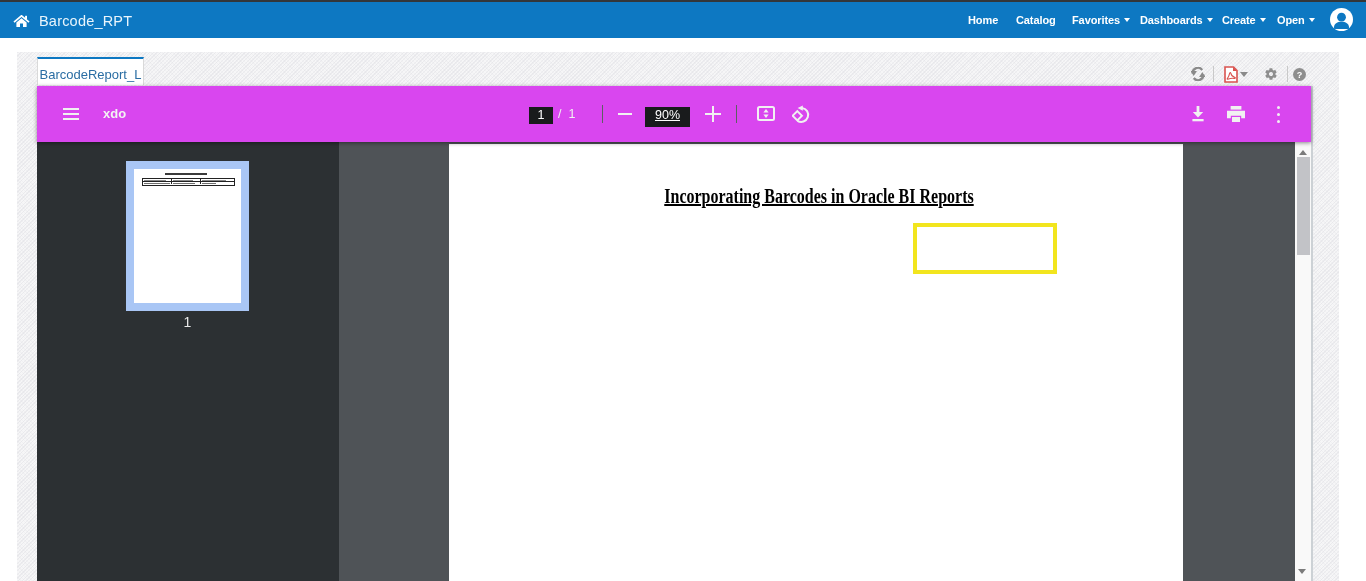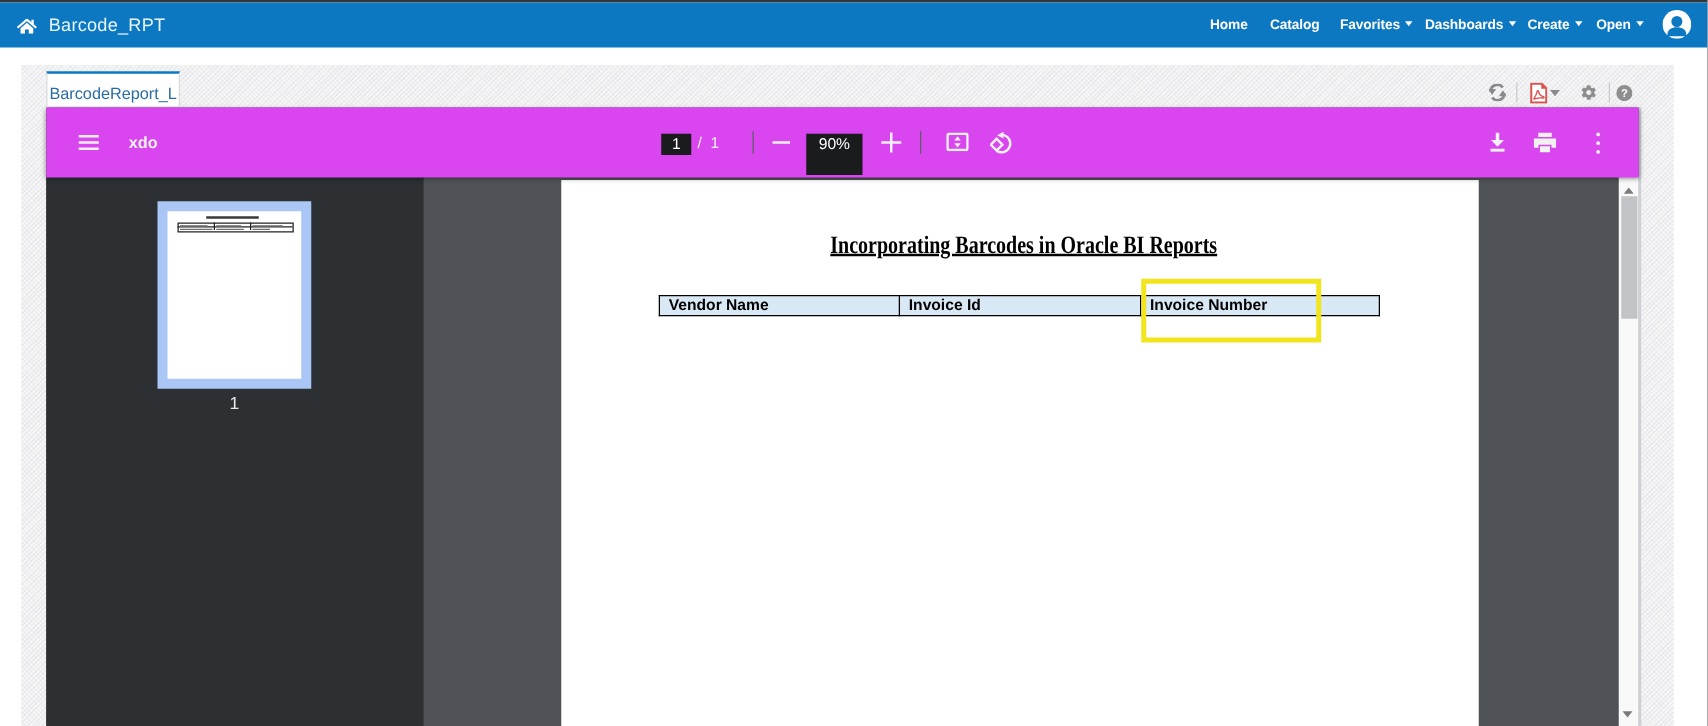--- a/index.html
+++ b/index.html
@@ -101,25 +101,20 @@
   <text x="7.5" y="11.4" font-size="10.5" font-weight="bold" fill="#fff" text-anchor="middle" font-family="Liberation Sans">?</text>
 </svg>
 
 <div class="abs" id="viewer">
   <div class="abs" id="sidebar"></div>
   <div class="abs" style="left:302px;top:55px;width:956px;height:440px;background:#4f5357;"></div>
   <div class="abs" id="page">
     <div class="abs" id="pdftitle">Incorporating Barcodes in Oracle BI Reports</div>
     <table class="abs" id="rpttable" cellspacing="0">
       <tbody>
-          <tr>
-        <td class="hd" style="width:184px;">Vendor Name</td>
-        <td class="hd" style="width:185px;">Invoice Id</td>
-        <td class="hd" style="width:183px;">Invoice Number</td>
-      </tr>
     </tbody>
       </table>
     <div class="abs" id="yellowbox"></div>
   </div>
   <div class="abs" id="thumbsel">
       <div id="thumbpage">
       <div style="position:absolute;left:31px;top:4px;width:42px;height:1.5px;background:#3a3a3a;"></div>
       <div style="position:absolute;left:8px;top:9px;width:91px;height:6px;border:1px solid #222;"></div>
       <div style="position:absolute;left:8px;top:12px;width:92px;height:0;border-top:1px solid #222;"></div>
       <div style="position:absolute;left:37px;top:9px;width:0;height:6px;border-left:1px solid #222;"></div>
@@ -140,21 +135,21 @@
 
   <div class="abs" id="toolbar">
     <div class="abs hline" style="top:22px;"></div>
     <div class="abs hline" style="top:27px;"></div>
     <div class="abs hline" style="top:32px;"></div>
     <div class="abs" id="xdo">xdo</div>
     <div class="abs darkbox" style="left:492px;top:21px;width:24px;height:17px;line-height:17px;">1</div>
     <div class="abs tbtext" style="left:521px;top:21px;font-size:12.5px;">/&nbsp;&nbsp;1</div>
     <div class="abs sep2" style="left:565px;"></div>
     <div class="abs" style="left:581px;top:27px;width:14px;height:2px;background:#f1f1f1;"></div>
-    <div class="abs darkbox" style="left:608px;top:21px;width:45px;height:33px;line-height:17px;">90%</div>
+    <div class="abs darkbox" style="left:608px;top:21px;width:45px;height:20px;line-height:17px;text-decoration:underline;">90%</div>
     <div class="abs" style="left:668px;top:27px;width:16px;height:2px;background:#f1f1f1;"></div>
     <div class="abs" style="left:675px;top:20px;width:2px;height:16px;background:#f1f1f1;"></div>
     <div class="abs sep2" style="left:699px;"></div>
     <svg class="abs" style="left:720px;top:20px" width="18" height="15" viewBox="0 0 18 15">
       <rect x="1" y="1" width="16" height="13" rx="1.5" fill="none" stroke="#f1f1f1" stroke-width="2"></rect>
       <path d="M9 3 L11.6 6.4 L6.4 6.4 Z" fill="#f1f1f1"></path>
       <path d="M9 12 L11.6 8.6 L6.4 8.6 Z" fill="#f1f1f1"></path>
     </svg>
     <svg class="abs" style="left:755px;top:19px" width="20" height="20" viewBox="0 0 20 20">
       <path d="M5.5 15.8 A 7 7 0 1 0 10.0 2.9" fill="none" stroke="#f1f1f1" stroke-width="2"></path>

